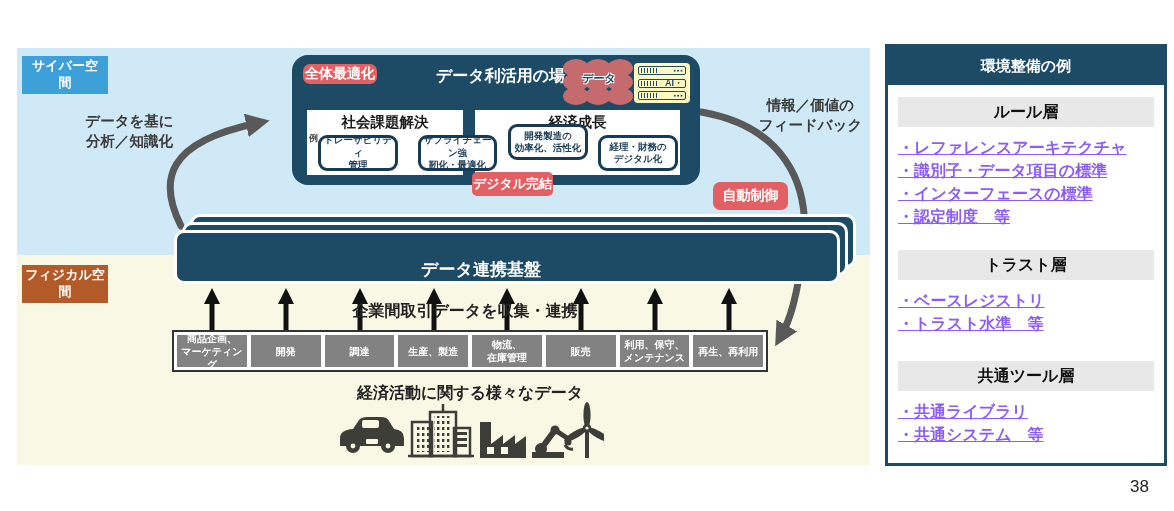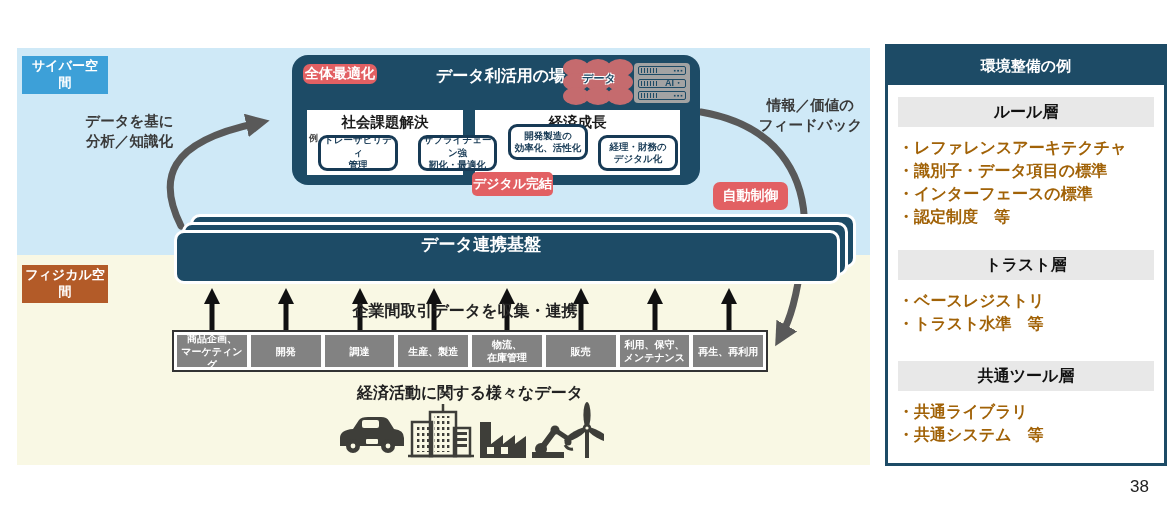--- a/index.html
+++ b/index.html
@@ -43,35 +43,35 @@
   .pill-1{left:318px;top:135px;width:80px;height:36px;}
   .pill-2{left:418px;top:135px;width:79px;height:36px;}
   .pill-3{left:508px;top:124px;width:80px;height:36px;}
   .pill-4{left:598px;top:135px;width:80px;height:36px;}
 
   
   .data-icon{left:563px;top:58px;width:70px;height:48px;}
   .data-icon-label{left:569px;top:71px;width:60px;text-align:center;color:#1d4b66;
         font-size:11px;font-weight:bold;
         text-shadow:-1px -1px 0 #fff,1px -1px 0 #fff,-1px 1px 0 #fff,1px 1px 0 #fff;}
-  .ai-icon{left:634px;top:63px;width:56px;height:40px;background:#a3a3a3;border-radius:4px;
+  .ai-icon{left:634px;top:63px;width:56px;height:40px;background:#fef9c3;border-radius:4px;
         display:flex;flex-direction:column;justify-content:space-between;padding:3px 4px;box-sizing:border-box;}
   .ai-row{height:9px;border:1px solid #1d4b66;border-radius:2px;display:flex;align-items:center;
         justify-content:space-between;padding:0 2px;box-sizing:border-box;}
   .ai-stripes{width:16px;height:5px;
         background:repeating-linear-gradient(90deg,#1d4b66 0 1px,transparent 1px 3px);}
   .ai-dots{width:10px;height:4px;
         background:radial-gradient(#1d4b66 0.8px,transparent 0.9px);background-size:3.4px 3.4px;}
   .ai-label{font-size:9px;font-weight:bold;color:#1d4b66;line-height:1;}
 
   
   .bar{width:666px;height:54px;background:#1d4b66;border:3px solid #fff;border-radius:10px;box-sizing:border-box;}
   .bar-l3{left:190px;top:214px;}
   .bar-l2{left:182px;top:222px;}
-  .bar-l1{left:174px;top:230px;display:flex;align-items:flex-start;justify-content:center;
+  .bar-l1{left:174px;top:230px;display:flex;align-items:flex-end;justify-content:center;
           padding-right:52px;color:#fff;font-weight:bold;font-size:17px;}
 
   
   .collect-text{left:330px;top:301px;width:270px;text-align:center;font-weight:bold;font-size:16px;color:#222;}
   .process-row{left:172px;top:330px;width:596px;height:42px;background:#fff;border:2px solid #333;
                box-sizing:border-box;display:flex;gap:4px;padding:3px;}
   .proc{flex:1;background:#828282;color:#fff;font-weight:bold;font-size:10px;display:flex;
         align-items:center;justify-content:center;text-align:center;white-space:pre-line;line-height:1.3;}
 
   
@@ -83,21 +83,21 @@
               border:3px solid #1d4b66;box-sizing:border-box;}
   .sp-header{height:38px;background:#1d4b66;color:#fff;font-weight:bold;font-size:15px;
              display:flex;align-items:center;justify-content:center;}
   .sp-body{padding:0 10px;}
   .sp-sec{margin-top:12px;}
   .sp-sec.s2{margin-top:22px;}
   .sp-sec.s3{margin-top:26px;}
   .sp-sec-h{height:30px;background:#e8e8e8;display:flex;align-items:center;justify-content:center;
             font-weight:bold;font-size:16px;color:#111;}
   .sp-items{margin-top:9px;}
-  .sp-item{font-weight:bold;font-size:16px;color:#a16207;line-height:23px;}
+  .sp-item{font-weight:bold;font-size:16px;color:#8b5cf6;line-height:23px;text-decoration:underline;}
 
   .page-num{left:1130px;top:477px;font-size:17px;color:#222;}
 
   svg.overlay{position:absolute;left:0;top:0;pointer-events:none;}
 </style>
 </head>
 <body>
 
 <div class="stage">
 

